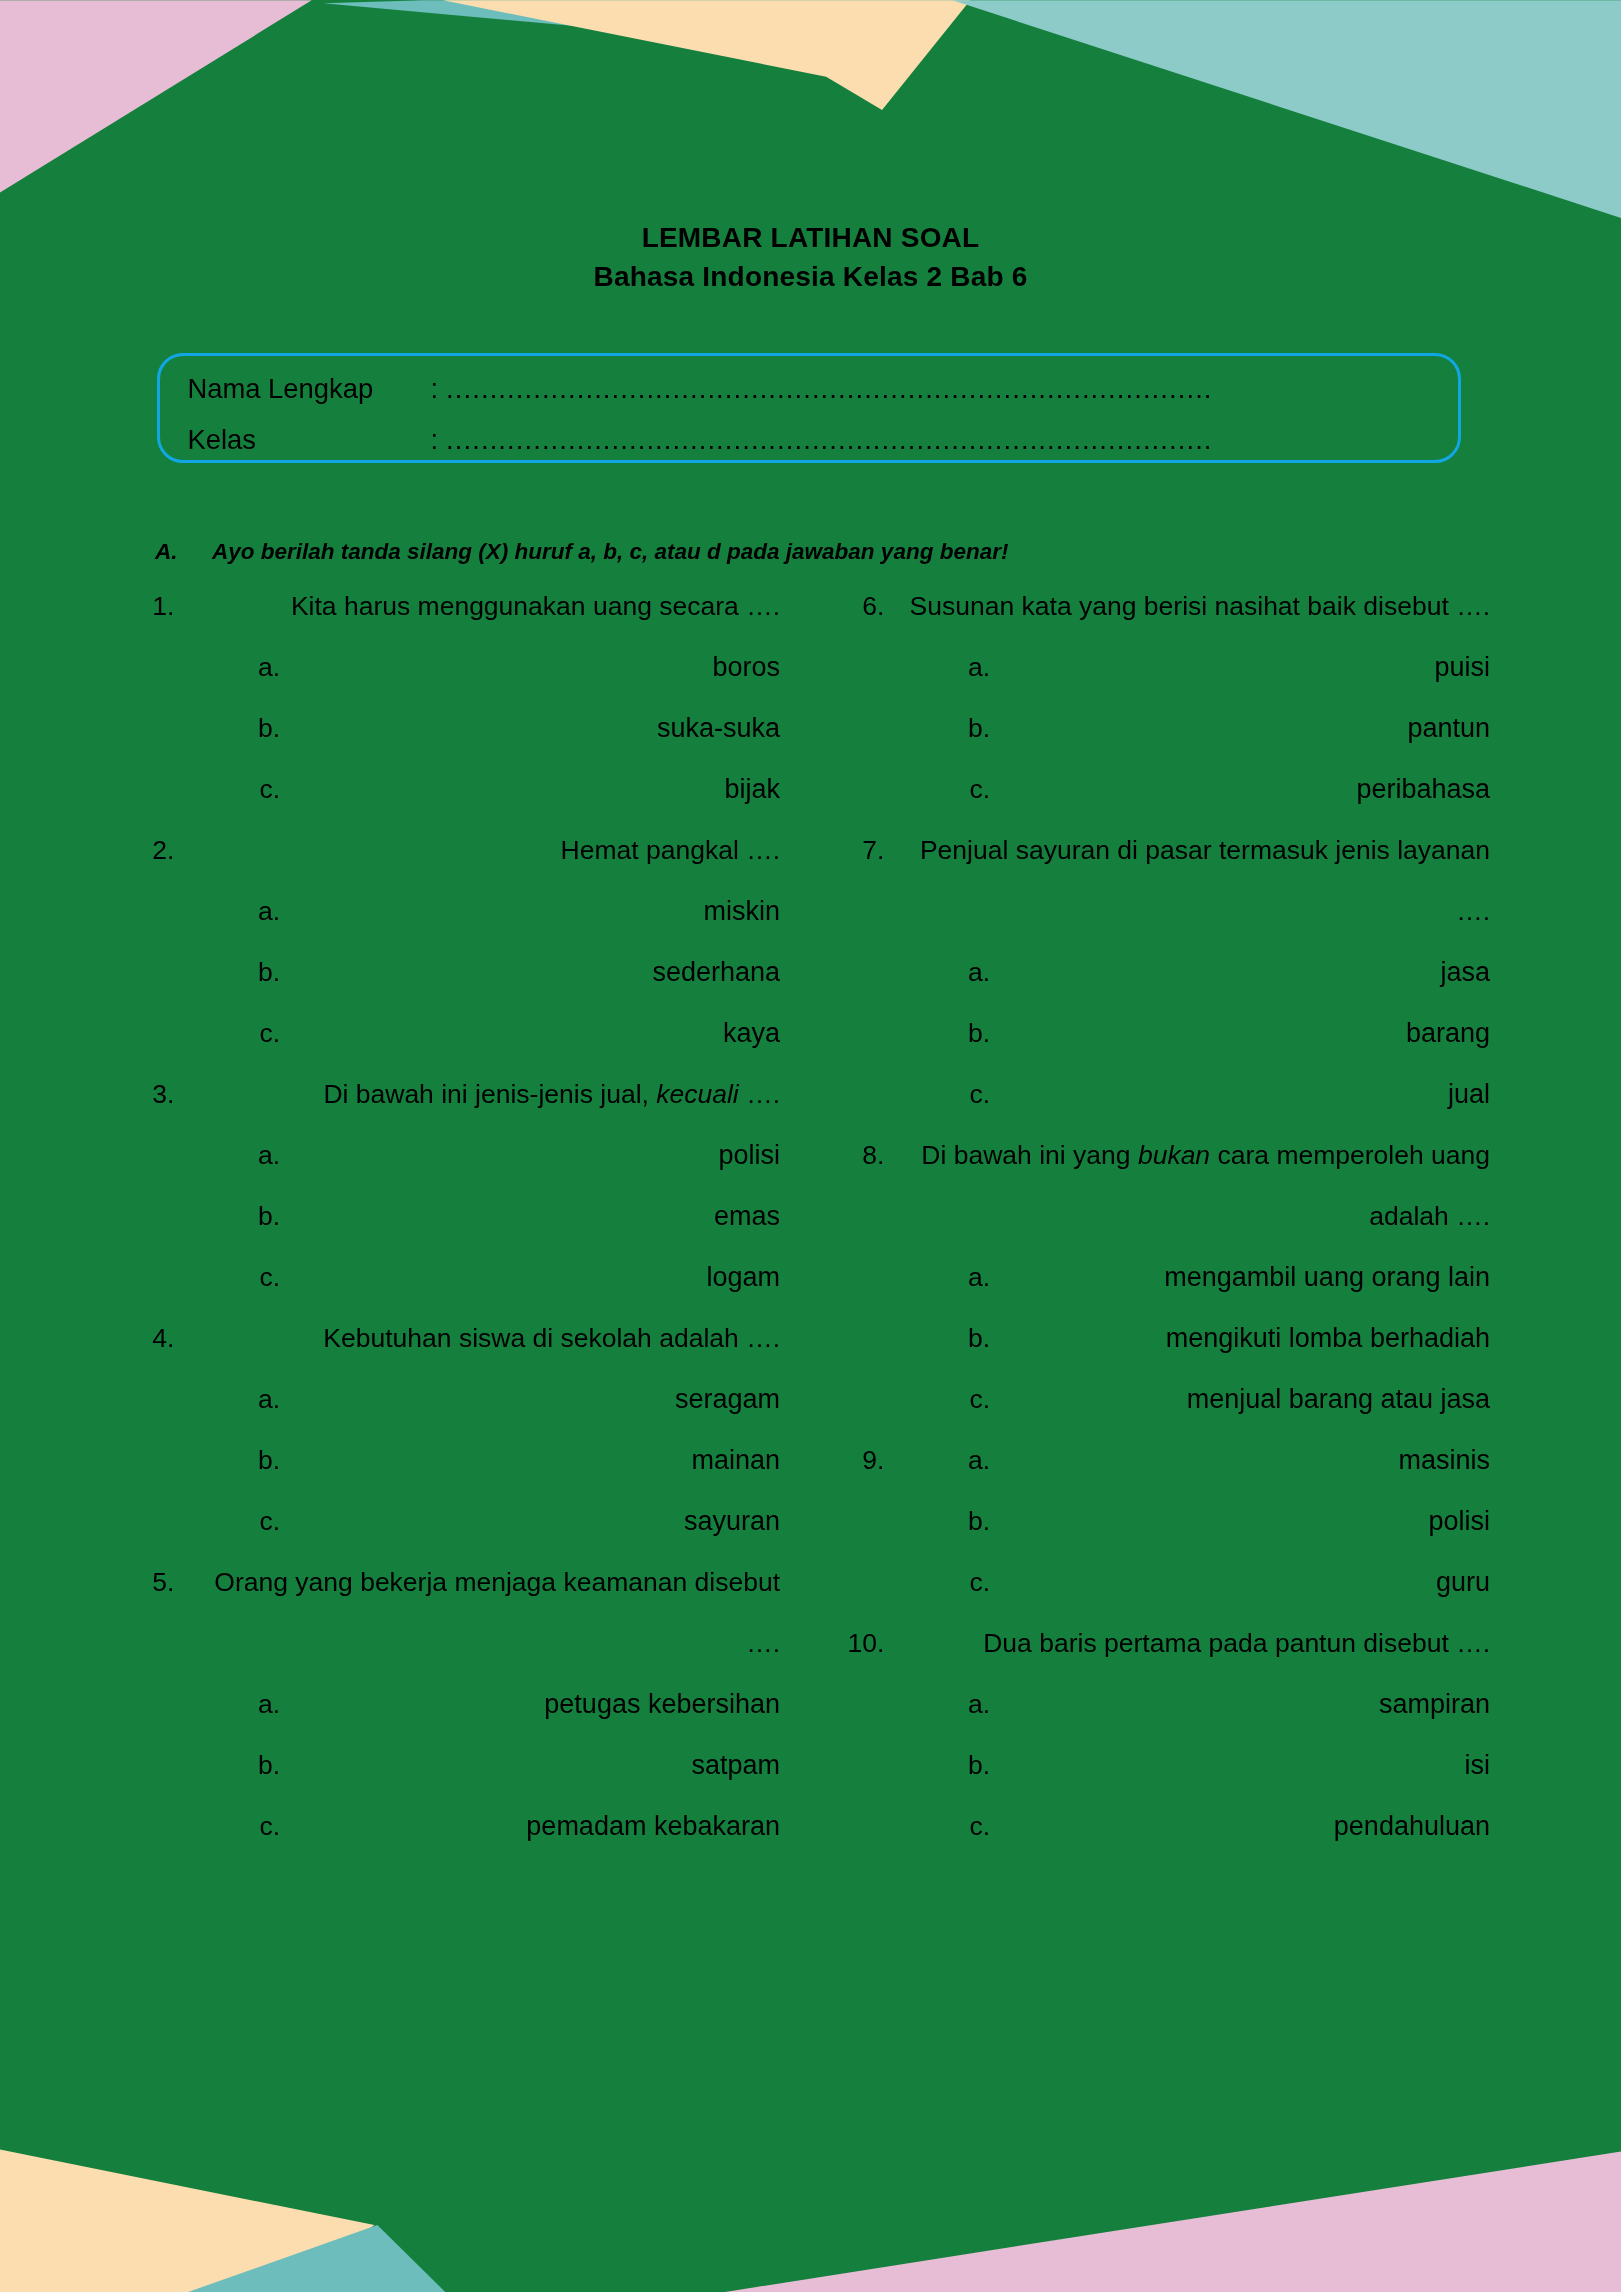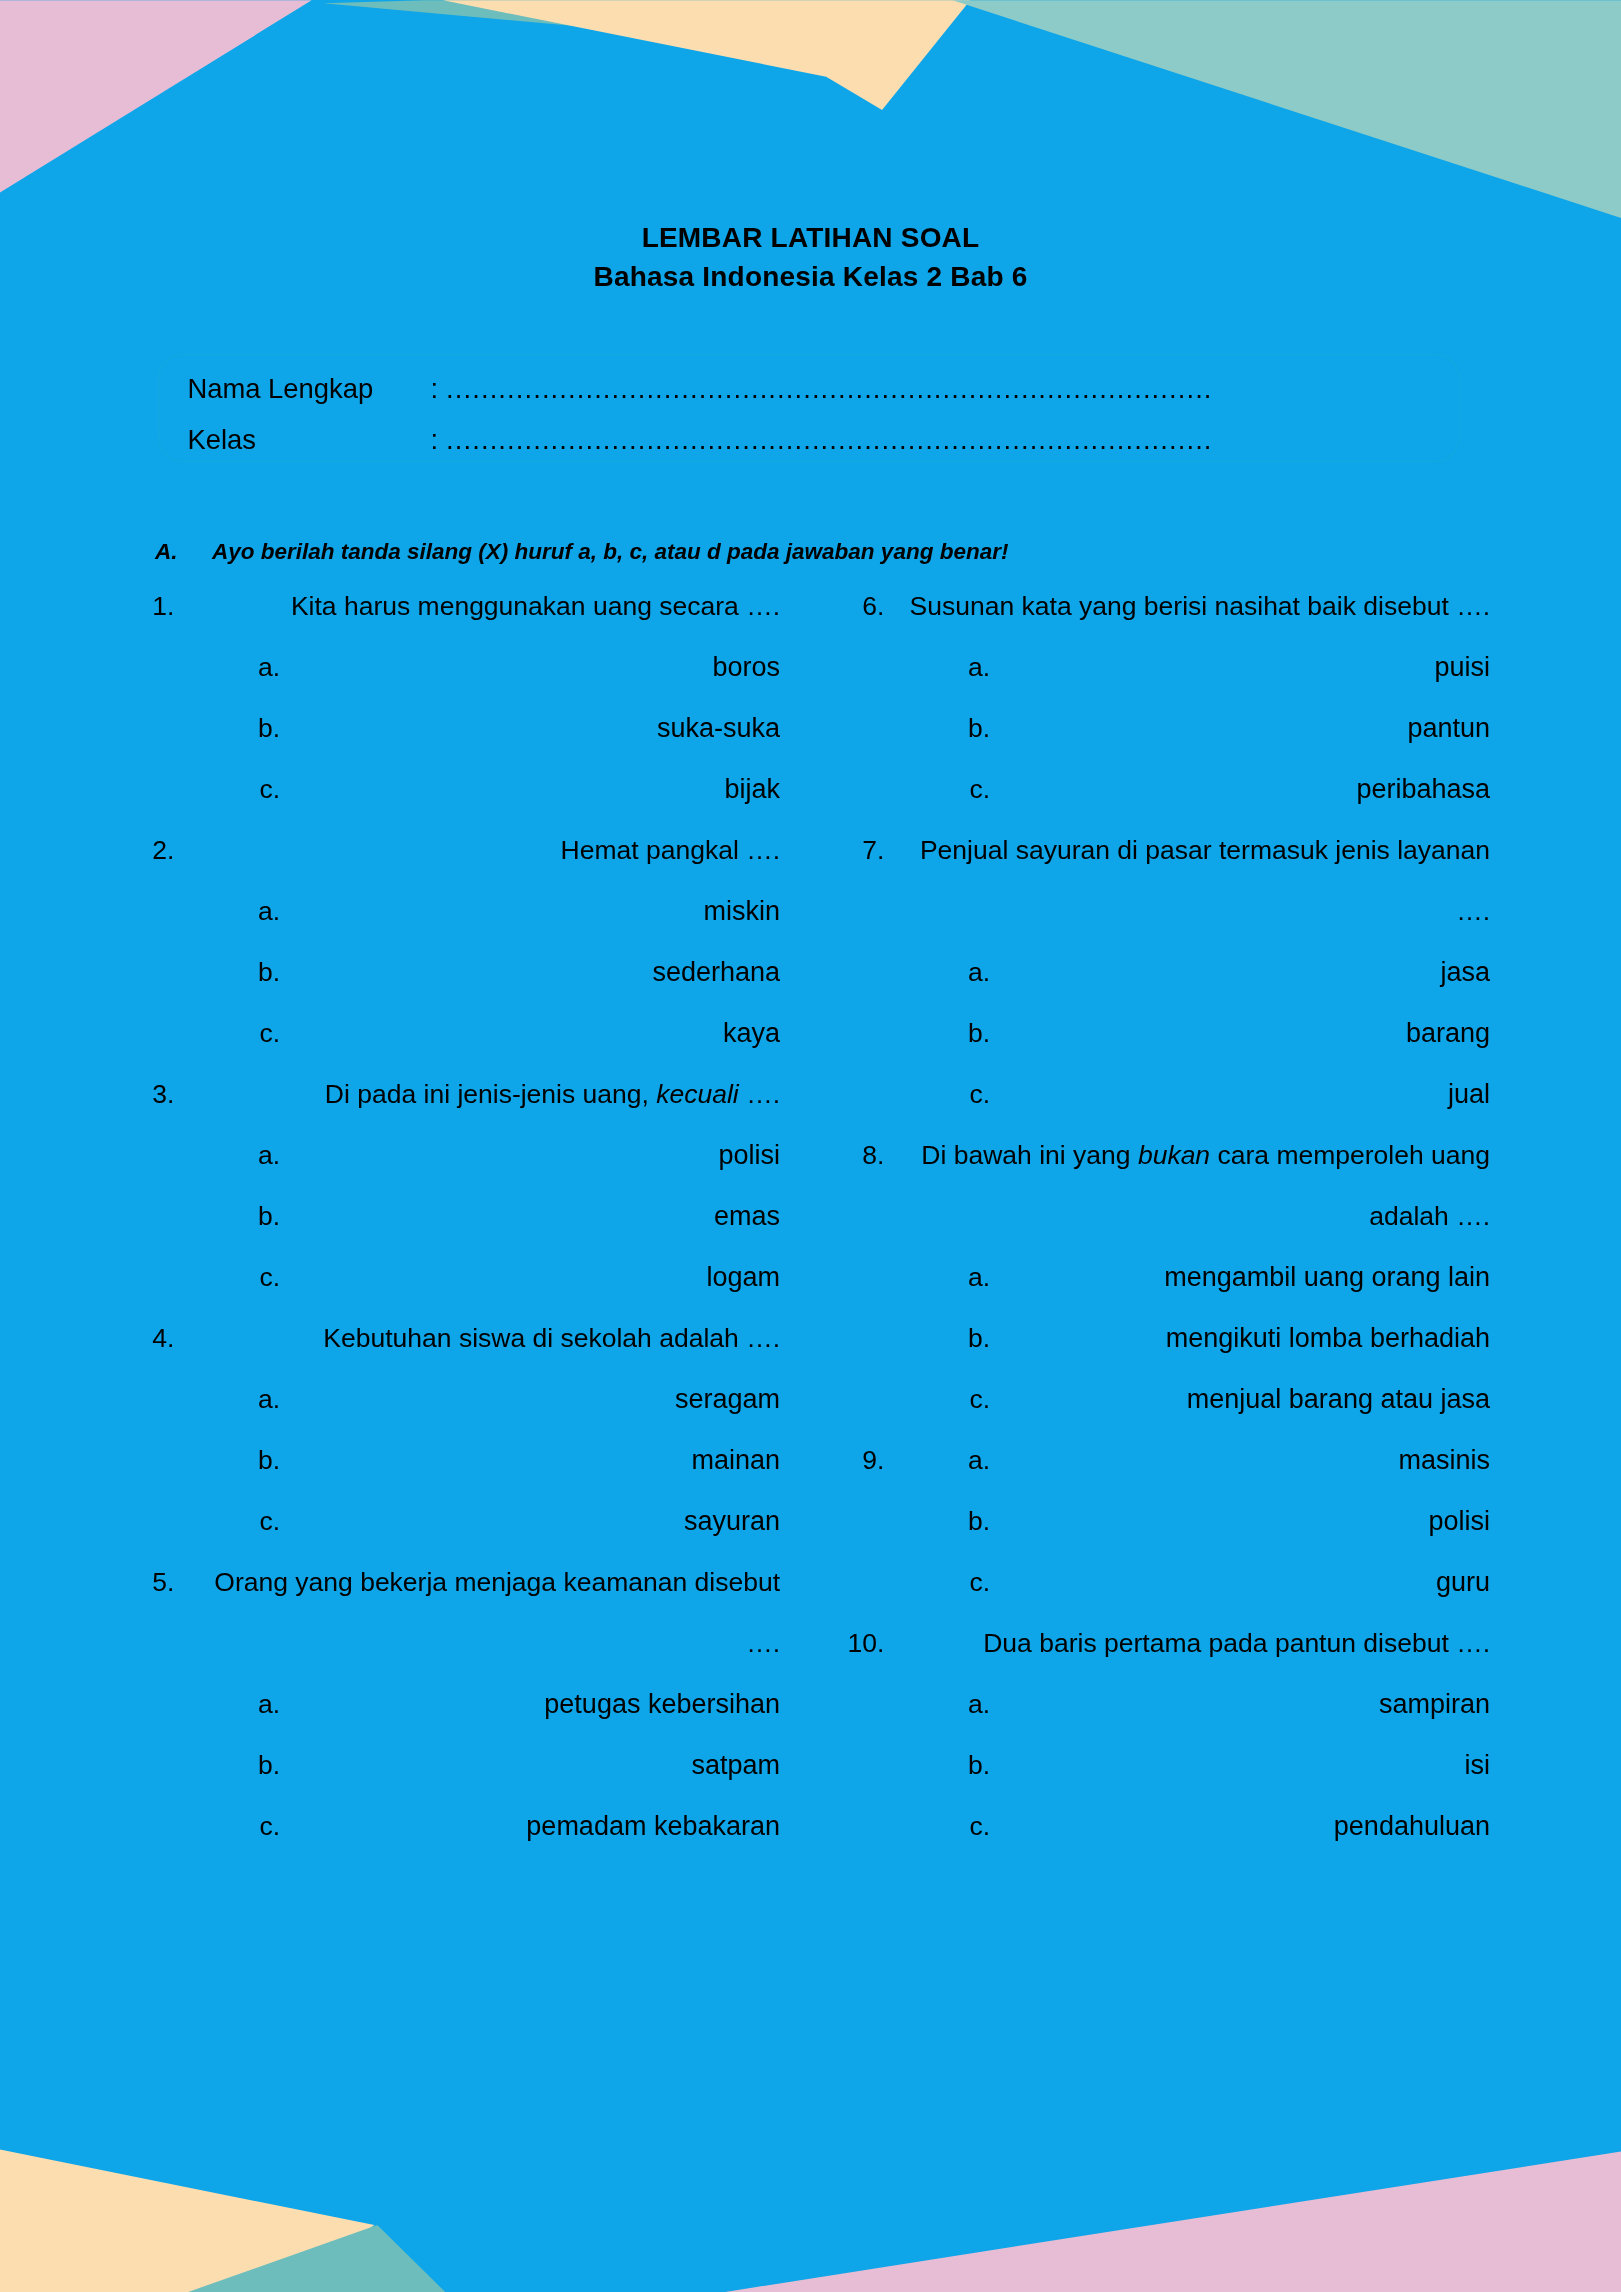--- a/index.html
+++ b/index.html
@@ -4,21 +4,21 @@
 <style>
   html, body {
     margin: 0;
     padding: 0;
     background: #ffffff;
   }
   .page {
     position: relative;
     width: 1621px;
     height: 2293px;
-    background: #0ea5e9;
+    background: #15803d;
     overflow: hidden;
     font-family: "Liberation Sans", sans-serif;
     color: #000000;
   }
 
   
   .deco-layer {
     position: absolute;
     inset: 0;
     width: 1621px;
@@ -244,21 +244,21 @@
               <li class="opt">
                 <span class="opt-letter">c.</span>
                 <span class="opt-text">kaya</span>
               </li>
             </ul>
           </div>
         </div>
         <div class="q-item">
           <div class="q-num">3.</div>
           <div class="q-body">
-            <div class="q-text"><span>Di pada ini jenis-jenis uang, </span><em>kecuali</em><span> ….</span></div>
+            <div class="q-text"><span>Di bawah ini jenis-jenis jual, </span><em>kecuali</em><span> ….</span></div>
             <ul class="opt-list">
               <li class="opt">
                 <span class="opt-letter">a.</span>
                 <span class="opt-text">polisi</span>
               </li>
               <li class="opt">
                 <span class="opt-letter">b.</span>
                 <span class="opt-text">emas</span>
               </li>
               <li class="opt">

